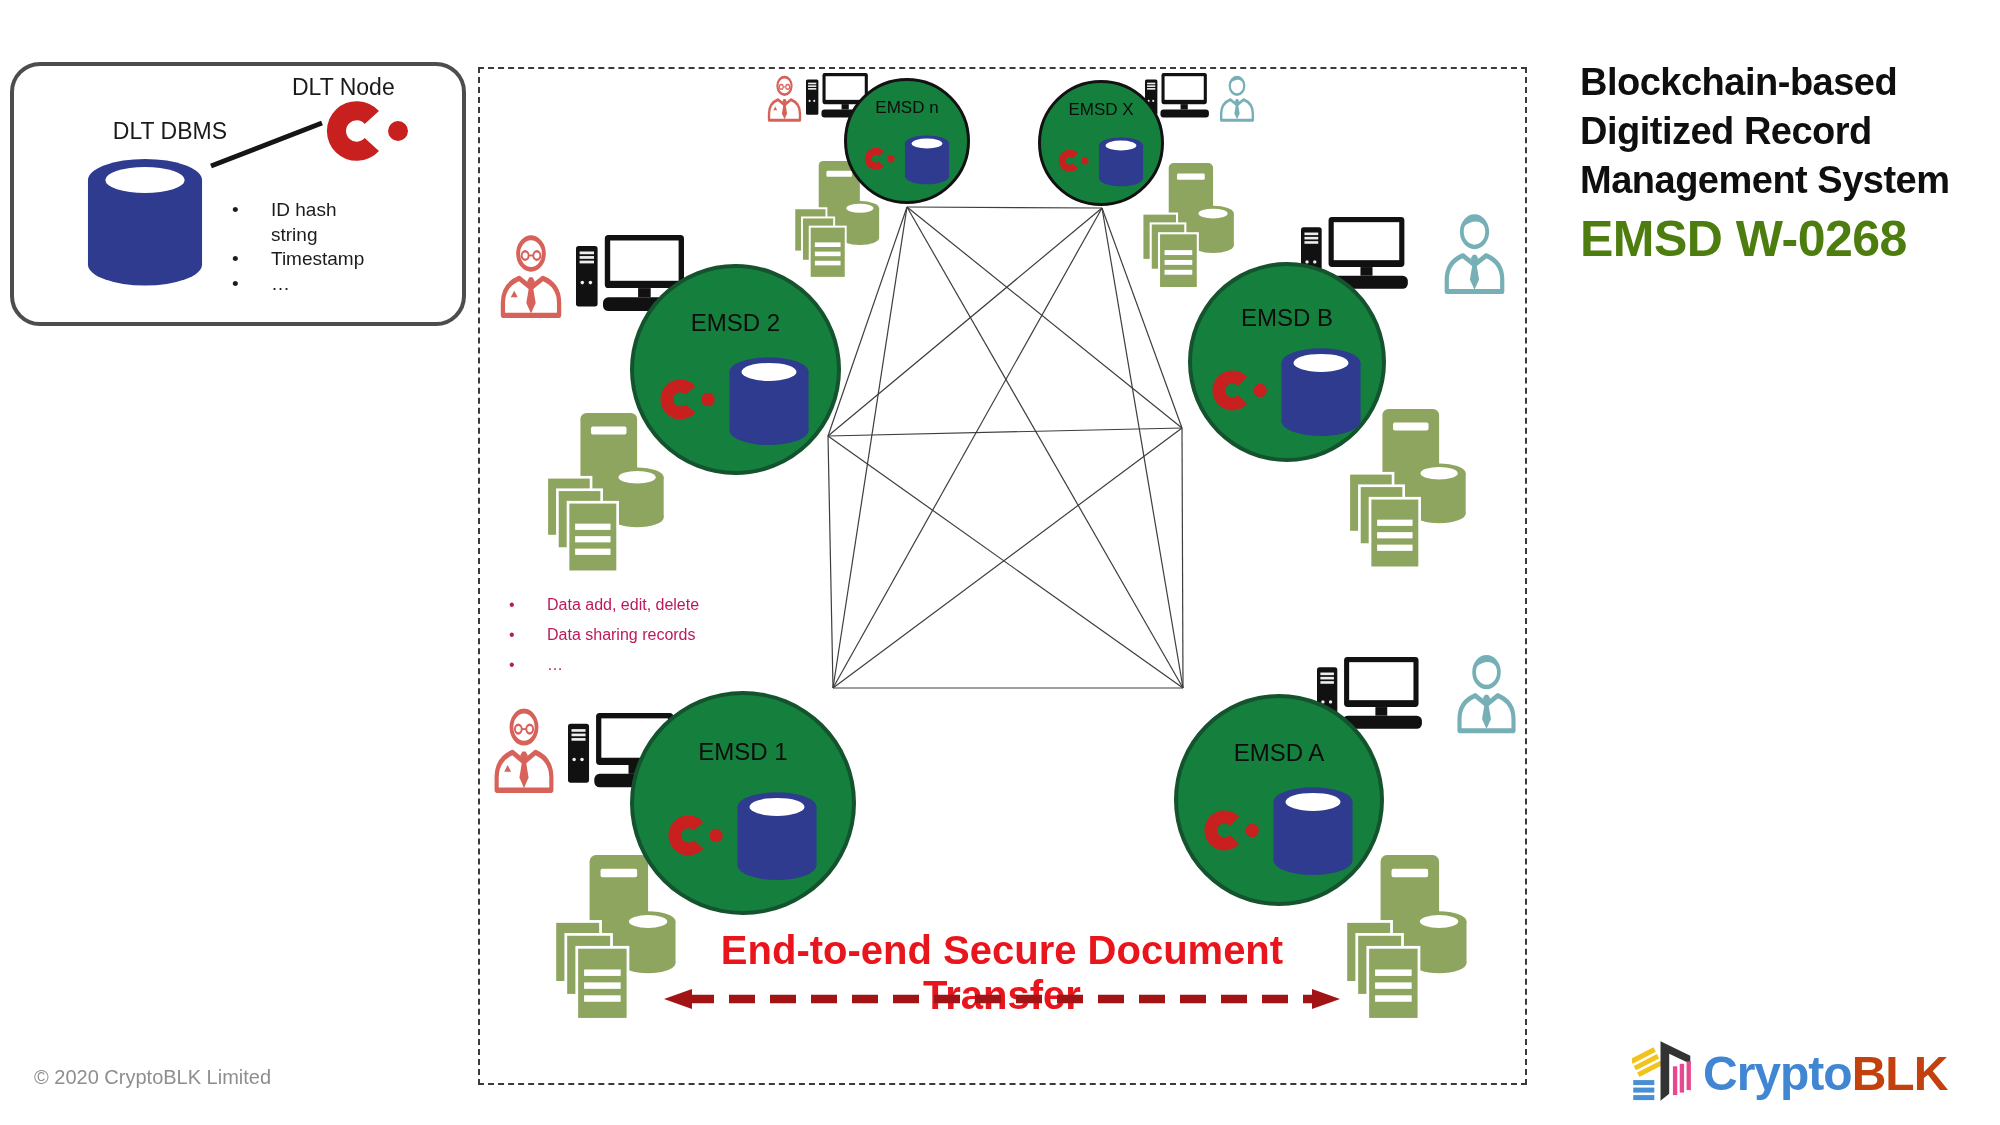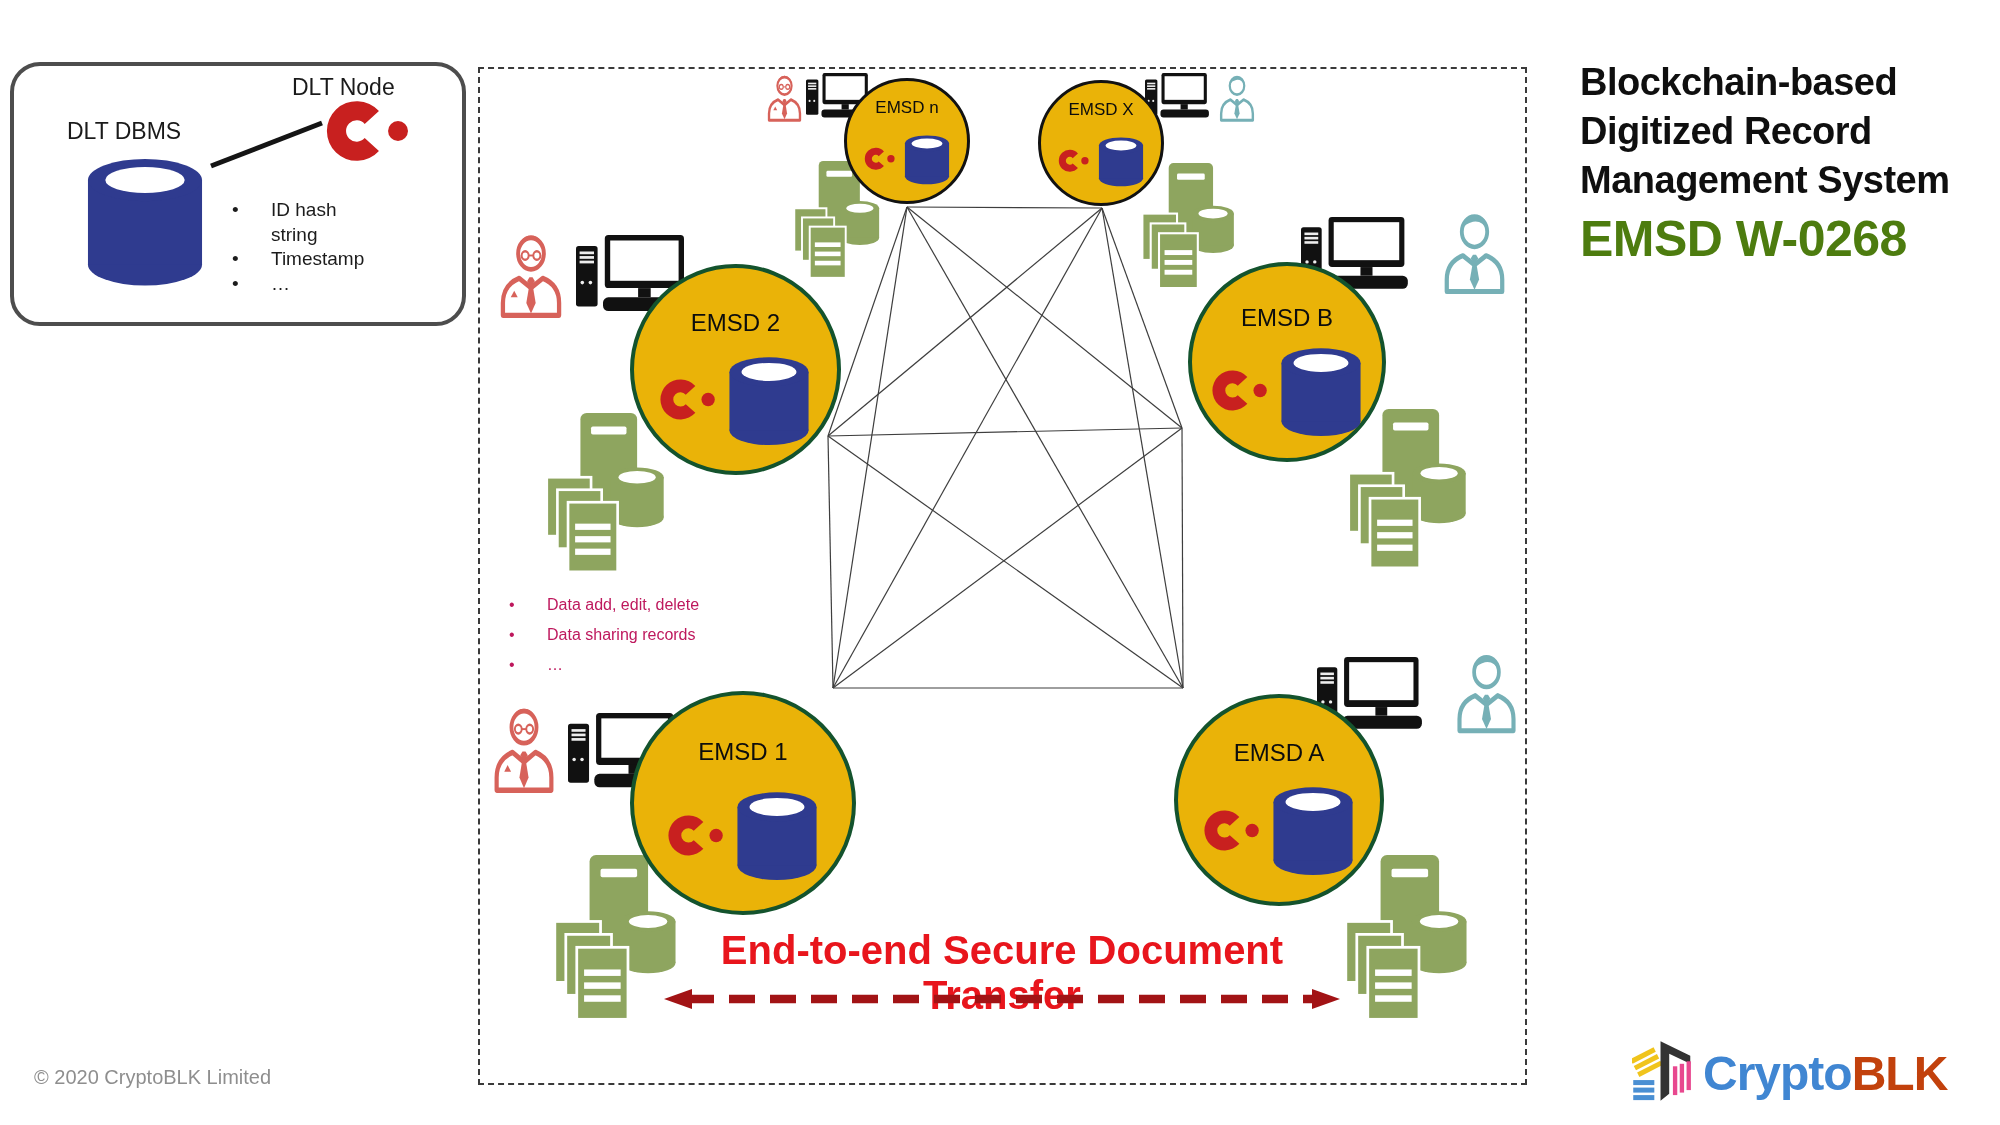--- a/index.html
+++ b/index.html
@@ -4,39 +4,39 @@
 <style>
   html,body{margin:0;padding:0;background:#fff;}
   .canvas{position:relative;width:2000px;height:1125px;background:#fff;overflow:hidden;
           font-family:"Liberation Sans",sans-serif;color:#111;}
   .abs{position:absolute;}
 
   
   .legend{position:absolute;left:10px;top:62px;width:448px;height:256px;
           border:4px solid #4d4d4d;border-radius:30px;background:#fff;}
   .legend-line-svg{position:absolute;left:0;top:0;width:448px;height:256px;}
-  .legend-dbms-label{position:absolute;left:53px;top:52px;width:160px;text-align:left;
+  .legend-dbms-label{position:absolute;left:53px;top:52px;width:160px;text-align:right;
           font-size:23px;color:#1a1a1a;}
   .legend-node-label{position:absolute;left:278px;top:8px;width:120px;text-align:left;
           font-size:23px;color:#1a1a1a;}
   .legend-cyl{position:absolute;left:69px;top:86px;width:124px;height:138px;color:var(--db-blue);}
   .legend-dltc{position:absolute;left:310px;top:33px;width:94px;height:64px;color:var(--dlt-red);}
   .legend-bullets{position:absolute;left:210px;top:132px;width:162px;margin:0;padding:0;list-style:none;}
   .legend-bullets li{position:relative;padding-left:47px;font-size:19px;line-height:24.5px;color:#1c1c1c;}
   .legend-bullets li::before{content:"•";position:absolute;left:8px;top:0;font-size:19px;}
 
   
   .diagram-box{position:absolute;left:478px;top:67px;width:1045px;height:1014px;
           border:2px dashed #3a3a3a;}
 
   .mesh{position:absolute;left:0;top:0;width:2000px;height:1125px;pointer-events:none;}
   .mesh line{stroke:#3e3e3e;stroke-width:1.2;}
 
   
-  .node{position:absolute;background:#eab308;border-radius:50%;box-sizing:border-box;}
+  .node{position:absolute;background:#15803d;border-radius:50%;box-sizing:border-box;}
   .node-lg{border:4px solid #14532d;}
   .node-sm{border:3px solid #121212;}
   .node-label{position:absolute;left:0;width:100%;text-align:center;color:#0d0d0d;}
   .node-lg .node-label{top:20%;font-size:24px;}
   .node-sm .node-label{top:14%;font-size:17px;}
   .node-icons{position:absolute;left:0;right:0;top:38%;bottom:8%;display:flex;
           align-items:center;justify-content:center;gap:5px;}
   .ic-dltc{color:var(--dlt-red);}
   .ic-cyl{color:var(--db-blue);}
   .node-lg .ic-dltc{width:62px;}

